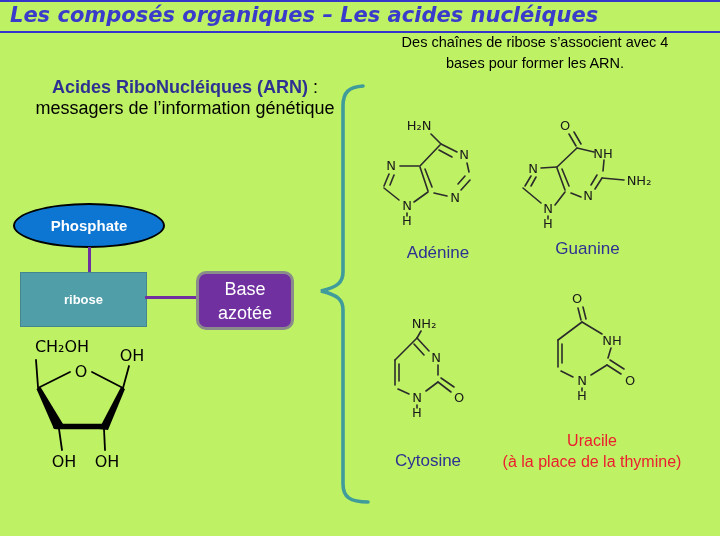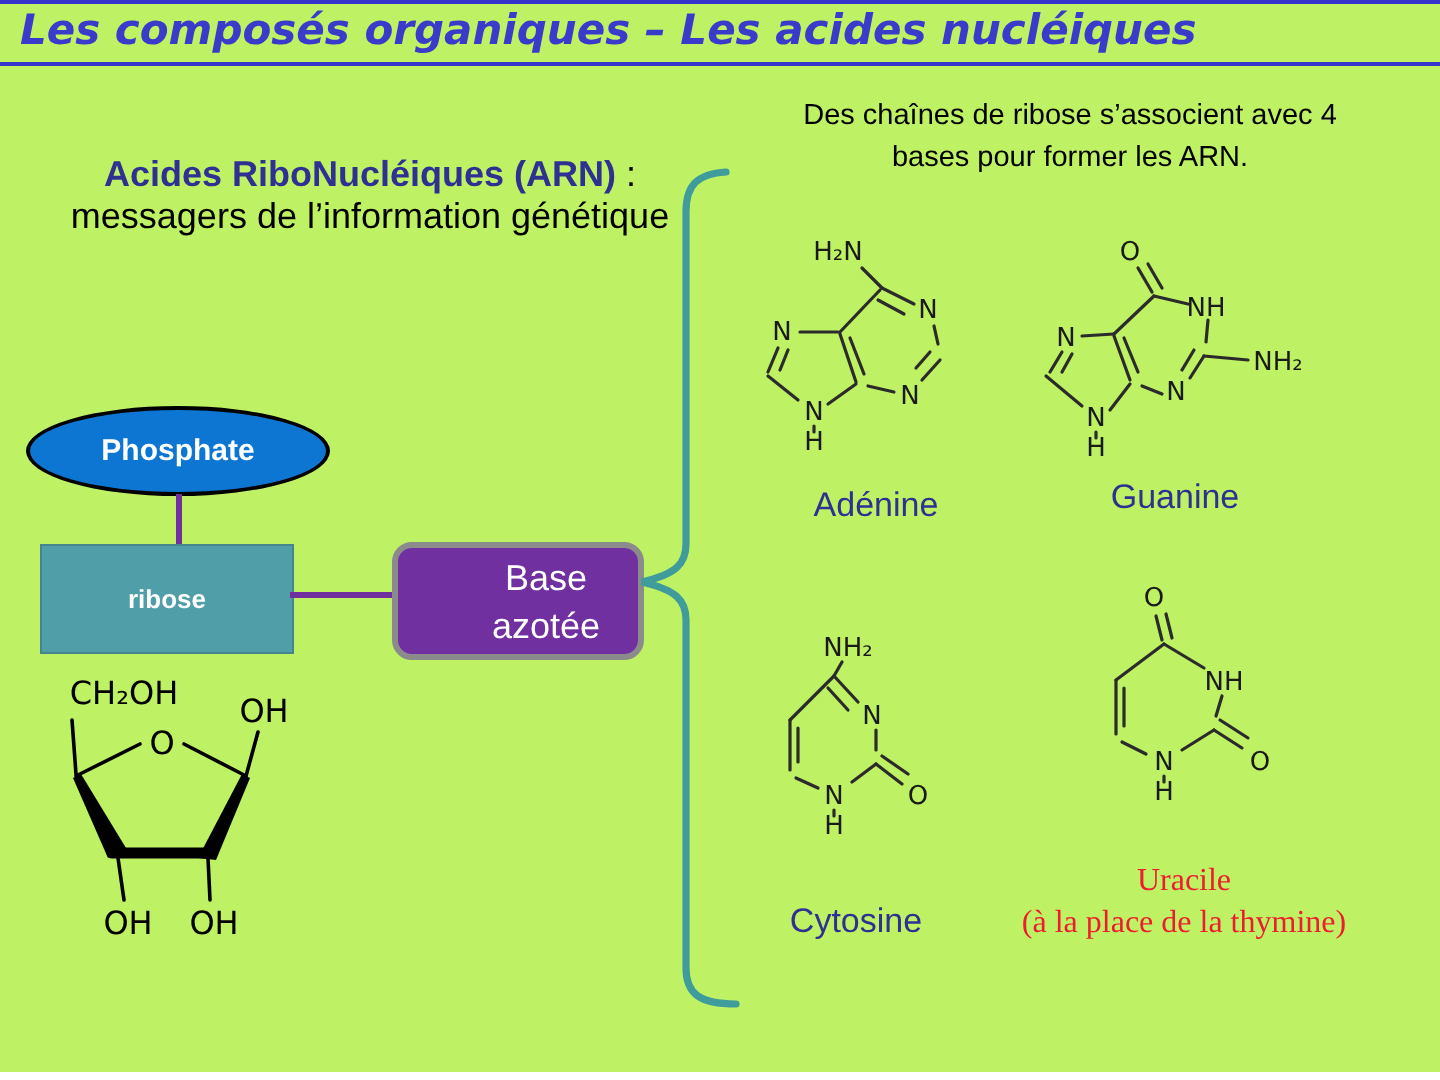--- a/index.html
+++ b/index.html
@@ -8,44 +8,44 @@
   .topline{position:absolute;left:0;top:0;width:720px;height:2px;background:#3534cb;}
   .title{position:absolute;left:10px;top:3px;font-family:"DejaVu Sans",sans-serif;
          font-style:italic;font-weight:bold;font-size:21px;color:#3a3acb;white-space:nowrap;}
   .title-underline{position:absolute;left:0;top:31px;width:720px;height:2px;background:#3534cb;}
 
   .left-heading{position:absolute;left:0;top:46px;width:305px;text-align:center;
                 font-weight:bold;font-size:15px;}
   .arn-block{position:absolute;left:15px;top:77px;width:340px;text-align:center;
              font-size:18px;line-height:21px;}
   .arn-title{color:#2e3192;font-weight:bold;}
-  .right-caption{position:absolute;left:356px;top:48px;width:358px;text-align:center;
+  .right-caption{position:absolute;left:356px;top:32px;width:358px;text-align:center;
                  font-size:14.5px;line-height:21px;}
 
   .ellipse{position:absolute;left:13px;top:203px;width:148px;height:41px;background:#0c76d2;
            border:2px solid #000000;border-radius:50%;display:flex;align-items:center;
            justify-content:center;color:#fff;font-weight:bold;font-size:15px;}
   .conn-v{position:absolute;left:88px;top:247px;width:3px;height:26px;background:#7030a0;}
   .conn-h{position:absolute;left:145px;top:296px;width:51px;height:3px;background:#7030a0;}
   .ribose-rect{position:absolute;left:20px;top:272px;width:125px;height:53px;background:#4f9ea8;
            border:1px solid #44858e;display:flex;align-items:center;justify-content:center;
            color:#fff;font-weight:bold;font-size:13px;}
   .base-box{position:absolute;left:196px;top:271px;width:92px;height:53px;background:#7030a0;
            border:3px solid #8b8b8b;border-radius:10px;display:flex;flex-direction:column;
-           align-items:center;justify-content:center;color:#fff;font-size:18px;line-height:24px;padding-left:28px;}
+           align-items:center;justify-content:center;color:#fff;font-size:18px;line-height:24px;}
 
   svg{position:absolute;}
   .bond{stroke:#2b2b2b;stroke-width:1.6;stroke-linecap:round;fill:none;}
   .bond-b{stroke:#000;stroke-width:1.8;stroke-linecap:round;fill:none;}
   .atom{font-family:"DejaVu Sans",sans-serif;font-size:13px;fill:#1a1a1a;text-anchor:middle;}
   .atom-lg{font-family:"DejaVu Sans",sans-serif;font-size:16px;fill:#000;text-anchor:middle;}
   .wedge{fill:#000;stroke:none;}
 
   .mol-label{position:absolute;text-align:center;color:#2e3192;font-size:17px;}
-  .mol-label-red{position:absolute;text-align:center;color:#ed1c2e;font-size:16px;line-height:21px;font-family:Liberation Serif, serif;}
+  .mol-label-red{position:absolute;text-align:center;color:#ed1c2e;font-size:16px;line-height:21px;}
   .page-num{position:absolute;left:643px;top:496px;width:40px;text-align:center;font-size:14px;margin-top:44px;}
 </style>
 </head>
 <body>
 
 <div class="slide">
 
   <div class="topline"></div>
   <div class="title">Les composés organiques – Les acides nucléiques</div>
   <div class="title-underline"></div>

